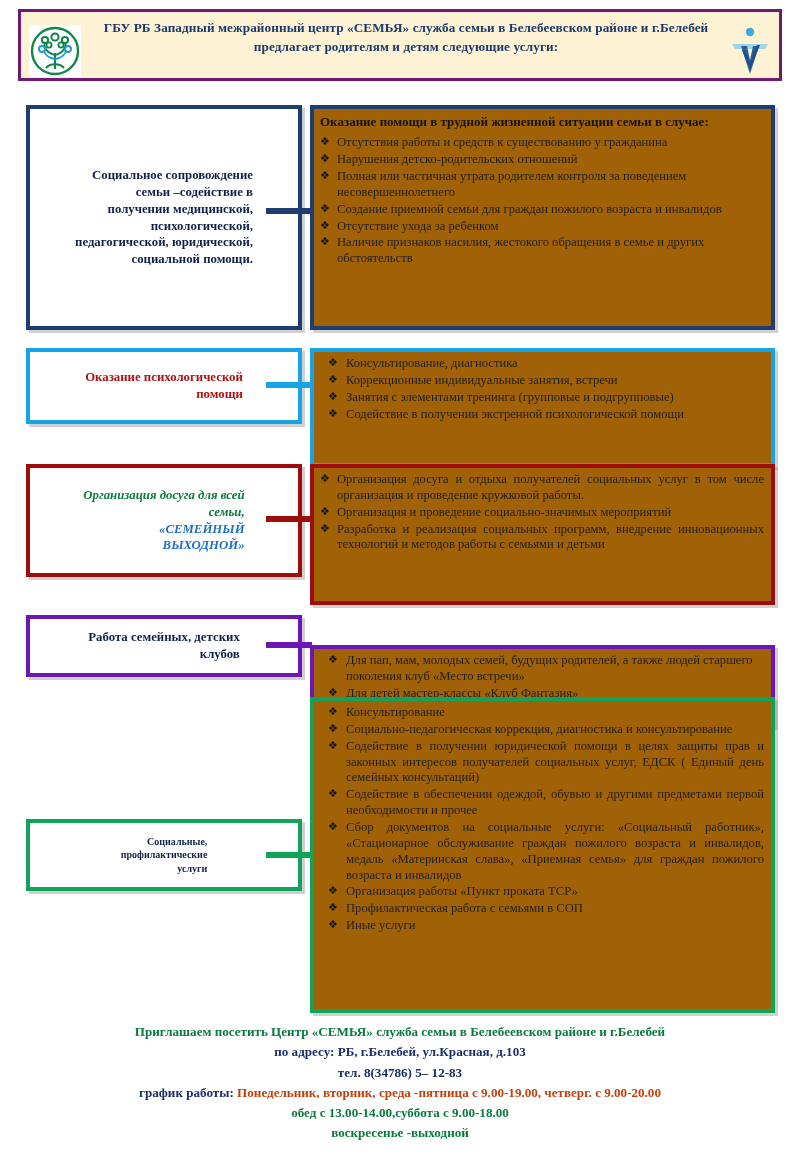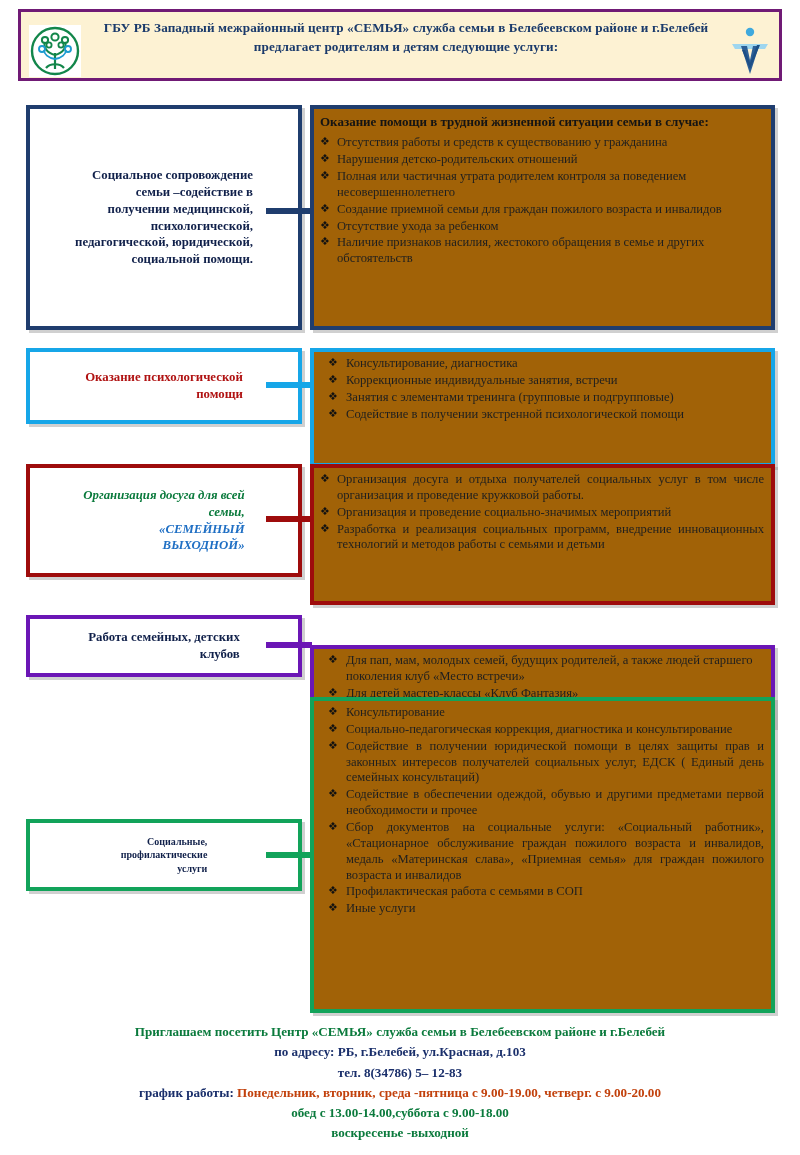--- a/index.html
+++ b/index.html
@@ -283,20 +283,21 @@
 
   <div class="connector" style="left:266px; top:155px; width:46px; background:#12a35a;"></div>
 
   <div class="content-box" style="top:0; height:316px; border-width:4px; border-color:#12a35a;">
     <ul class="blist indent justify">
       <li>Консультирование</li>
       <li>Социально-педагогическая коррекция, диагностика и консультирование</li>
       <li>Содействие в получении юридической помощи в целях защиты прав и законных интересов получателей социальных услуг,  ЕДСК (  Единый день семейных консультаций)</li>
       <li>Содействие в обеспечении одеждой, обувью и другими предметами первой необходимости и прочее</li>
       <li>Сбор документов на социальные услуги: «Социальный работник», «Стационарное обслуживание граждан пожилого возраста и инвалидов, медаль «Материнская слава», «Приемная семья» для граждан пожилого возраста и инвалидов</li>
+      <li>Организация работы «Пункт проката ТСР»</li>
       <li>Профилактическая работа с семьями  в СОП</li>
       <li>Иные услуги</li>
     </ul>
   </div>
 </div>
 
 <div class="footer">
   <div>Приглашаем посетить Центр  «СЕМЬЯ» служба семьи в Белебеевском районе и г.Белебей</div>
   <div class="navy">по адресу: РБ, г.Белебей, ул.Красная, д.103</div>
   <div class="navy">тел. 8(34786) 5– 12-83</div>

